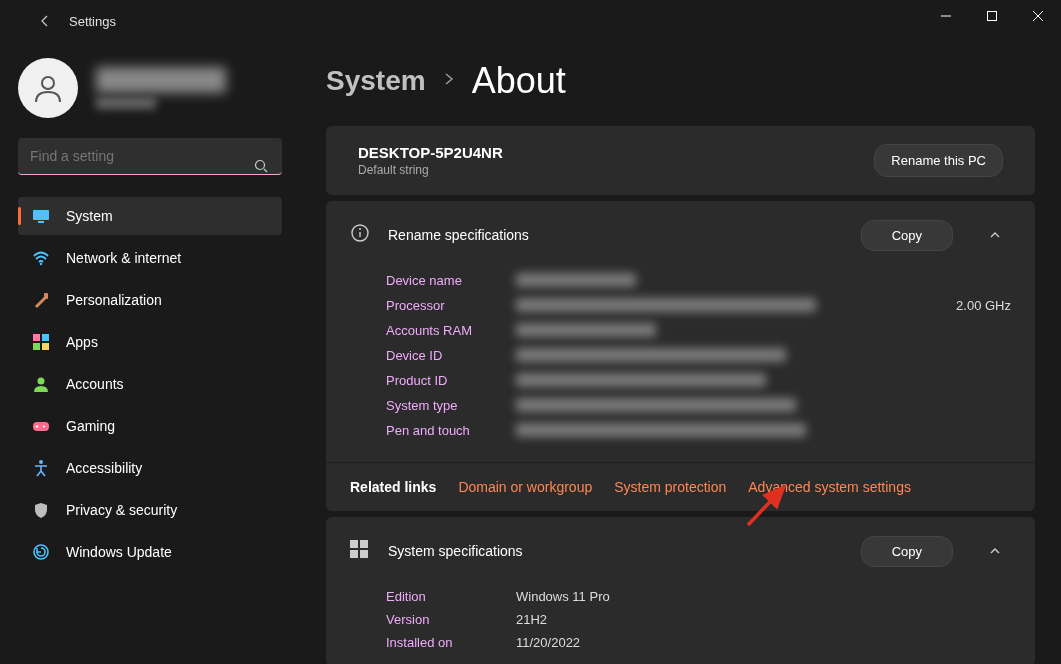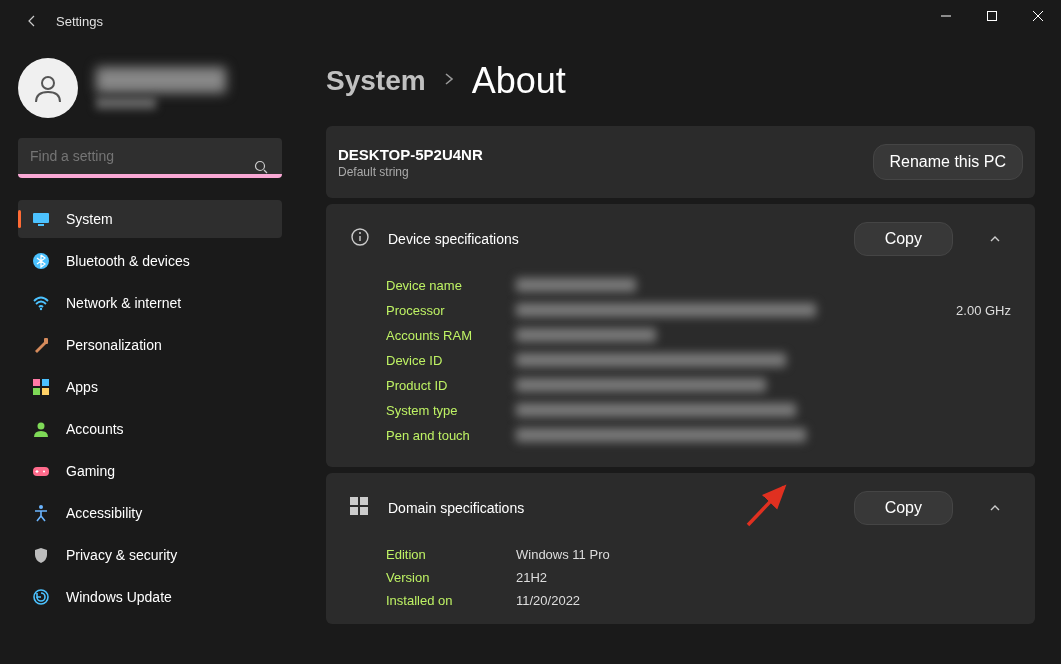--- a/index.html
+++ b/index.html
@@ -9,21 +9,21 @@
   color: #fff;
   width: 1061px;
   height: 664px;
   overflow: hidden;
   position: relative;
 }
 .titlebar {
   height: 42px;
   display: flex;
   align-items: center;
-  padding-left: 22px;
+  padding-left: 35px;
 }
 .back-btn {
   width: 20px; height: 20px;
   display: flex; align-items: center; justify-content: center;
   cursor: pointer;
   margin-right: 14px;
 }
 .title { font-size: 13px; color: #e0e0e0; }
 .win-controls {
   position: absolute;
@@ -58,21 +58,21 @@
   filter: blur(4px);
   background: #666;
   width: 60px; height: 12px;
   margin-top: 4px;
 }
 .search {
   width: 100%;
   background: #2f2f2f;
   border: none;
   border-radius: 4px;
-  border-bottom: 4px solid #f9a8d4;
+  border-bottom: 1px solid #f9a8d4;
   color: #ccc;
   padding: 10px 12px;
   font-size: 14px;
   margin-bottom: 22px;
   position: relative;
 }
 .search-wrap { position: relative; }
 .search-icon {
   position: absolute;
   right: 14px; top: 50%;
@@ -123,53 +123,53 @@
 .bc-parent { font-size: 28px; font-weight: 600; color: #c0c0c0; cursor: pointer; }
 .bc-current { font-size: 36px; font-weight: 400; }
 .chev { color: #999; }
 
 .card {
   background: #2b2b2b;
   border-radius: 6px;
   margin-bottom: 6px;
 }
 .pc-row {
-  display: flex; align-items: center; justify-content: space-between;
-  padding: 18px 12px;
+  display: flex; align-items: flex-start; justify-content: space-between;
+  padding: 18px 32px;
 }
 .pc-name { font-size: 15px; font-weight: 600; }
 .pc-sub { font-size: 12px; color: #aaa; margin-top: 2px; }
 .btn {
   background: #383838;
   border: 1px solid #454545;
   color: #fff;
   padding: 8px 16px;
   border-radius: 13px;
-  font-size: 16px;
+  font-size: 13px;
   cursor: pointer;
 }
 .section-header {
   display: flex; align-items: center; gap: 18px;
   padding: 18px 24px;
 }
 .section-title { flex: 1; font-size: 14px; }
 .section-icon { width: 20px; }
 .chevron-toggle {
   width: 32px; height: 32px;
   display: flex; align-items: center; justify-content: center;
   cursor: pointer;
   margin-left: 8px;
 }
 
 .spec-row {
   display: flex;
   padding: 4px 24px 4px 60px;
   font-size: 13px;
 }
-.spec-label { width: 130px; color: #bef264; }
+.spec-label { width: 130px; color: #f0abfc; }
 .spec-value { flex: 1; color: #ddd; }
 .spec-extra { color: #ddd; }
 .spec-body { padding-bottom: 18px; }
 
 .redacted {
   display: inline-block;
   background: #7a7a7a;
   filter: blur(5px);
   height: 14px;
   border-radius: 2px;
@@ -252,29 +252,20 @@
 
     <div id="nav-list">
         <div class="nav-item selected">
           <span class="nav-icon" style="color: rgb(76, 194, 255);">
             <svg width="18" height="18" viewBox="0 0 18 18">
               <rect x="1" y="3" width="16" height="10" rx="1" fill="currentColor"></rect>
               <rect x="6" y="14" width="6" height="2" fill="currentColor"></rect>
             </svg>
           </span>
           <span>System</span>
-        </div>
-        <div class="nav-item">
-          <span class="nav-icon" style="color: rgb(76, 194, 255);">
-            <svg width="18" height="18" viewBox="0 0 18 18">
-              <circle cx="9" cy="9" r="8" fill="currentColor"></circle>
-              <path d="M9 3 L13 6 L9 9 L13 12 L9 15 V3 M5 6 L9 9 M5 12 L9 9" stroke="#fff" stroke-width="1.2" fill="none"></path>
-            </svg>
-          </span>
-          <span>Bluetooth &amp; devices</span>
         </div>
         <div class="nav-item">
           <span class="nav-icon" style="color: rgb(76, 194, 255);">
             <svg width="18" height="18" viewBox="0 0 18 18">
               <path d="M2 7 Q9 0 16 7 M4 10 Q9 5 14 10 M7 13 Q9 11 11 13" stroke="currentColor" stroke-width="1.8" fill="none"></path>
               <circle cx="9" cy="15" r="1.2" fill="currentColor"></circle>
             </svg>
           </span>
           <span>Network &amp; internet</span>
         </div>
@@ -370,21 +361,21 @@
 
     <div class="card">
       <div class="section-header">
         <span class="section-icon">
           <svg width="20" height="20" viewBox="0 0 20 20">
               <circle cx="10" cy="10" r="8" stroke="#ccc" stroke-width="1.4" fill="none"></circle>
               <circle cx="10" cy="6" r="1" fill="#ccc"></circle>
               <line x1="10" y1="9" x2="10" y2="14" stroke="#ccc" stroke-width="1.4"></line>
             </svg>
         </span>
-        <span class="section-title">Device specifications</span>
+        <span class="section-title">Rename specifications</span>
         <button class="btn" style="padding:7px 30px">Copy</button>
         <div class="chevron-toggle">
           <svg width="12" height="12" viewBox="0 0 12 12">
               <path d="M2 8 L6 4 L10 8" stroke="#ccc" stroke-width="1.4" fill="none"></path>
             </svg>
         </div>
       </div>
       <div class="spec-body" id="device-spec-rows">
           <div class="spec-row">
             <div class="spec-label">Device name</div>
@@ -409,33 +400,39 @@
           </div>
           <div class="spec-row">
             <div class="spec-label">System type</div>
             <div class="spec-value"><span class="redacted" style="width: 280px;"></span></div>
           </div>
           <div class="spec-row">
             <div class="spec-label">Pen and touch</div>
             <div class="spec-value"><span class="redacted" style="width: 290px;"></span></div>
           </div>
         </div>
+      <div class="related-row" style="border-top:1px solid #1e1e1e">
+        <span class="related-label">Related links</span>
+        <span class="related-link">Domain or workgroup</span>
+        <span class="related-link">System protection</span>
+        <span class="related-link">Advanced system settings</span>
+      </div>
     </div>
 
     <div class="card">
       <div class="section-header">
         <span class="section-icon">
           <svg width="18" height="18" viewBox="0 0 18 18">
             <rect x="0" y="0" width="8" height="8" fill="#ccc"></rect>
             <rect x="10" y="0" width="8" height="8" fill="#ccc"></rect>
             <rect x="0" y="10" width="8" height="8" fill="#ccc"></rect>
             <rect x="10" y="10" width="8" height="8" fill="#ccc"></rect>
           </svg>
         </span>
-        <span class="section-title">Domain specifications</span>
+        <span class="section-title">System specifications</span>
         <button class="btn" style="padding:7px 30px">Copy</button>
         <div class="chevron-toggle">
           <svg width="12" height="12" viewBox="0 0 12 12">
               <path d="M2 8 L6 4 L10 8" stroke="#ccc" stroke-width="1.4" fill="none"></path>
             </svg>
         </div>
       </div>
       <div class="spec-body" id="win-spec-rows" style="padding-bottom:12px">
           <div class="spec-row">
             <div class="spec-label">Edition</div>

